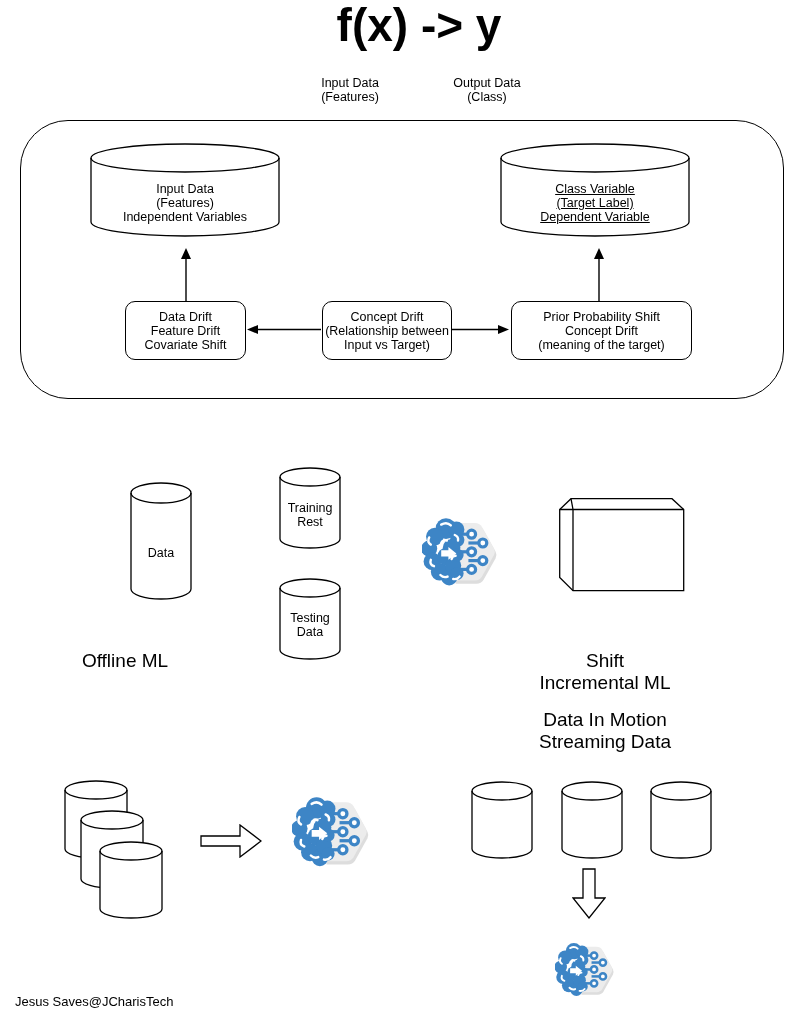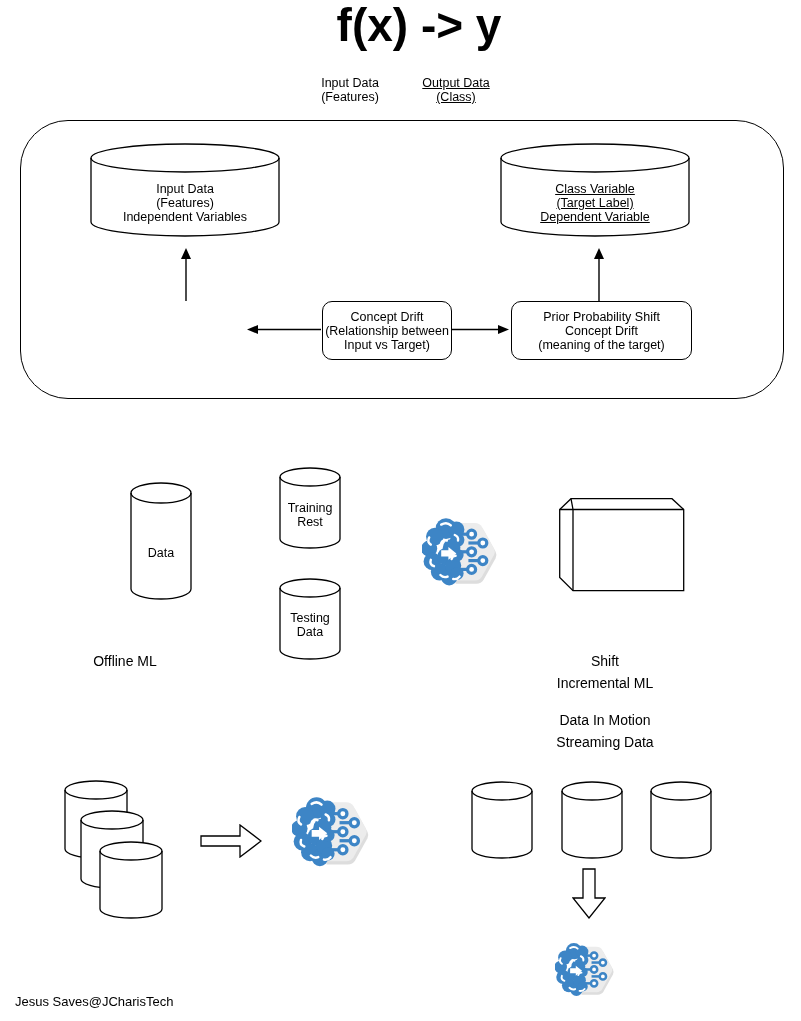--- a/index.html
+++ b/index.html
@@ -4,21 +4,21 @@
 <style>
   html,body{margin:0;padding:0;background:#fff;}
   .canvas{position:relative;width:801px;height:1021px;background:#fff;overflow:hidden;
           font-family:"Liberation Sans",sans-serif;color:#000;}
   .t{position:absolute;white-space:pre-line;text-align:center;color:#000;
      font-family:"Liberation Sans",sans-serif;}
   .title{font-size:46px;line-height:50px;font-weight:700;margin-left:24px;}
   .sub{font-size:12.5px;line-height:14px;}
   .cyltext{font-size:12.5px;line-height:14px;}
   .boxtext{font-size:12.5px;line-height:14px;}
-  .big{font-size:14px;line-height:22px;}
+  .big{font-size:19px;line-height:22px;}
   .wm{font-size:13px;text-align:left;}
   .frame{position:absolute;border:1.6px solid #000;border-radius:48px;background:#fff;}
   .rbox{position:absolute;border:1.4px solid #000;border-radius:10px;background:#fff;
         display:flex;align-items:center;justify-content:center;}
   .abs{position:absolute;}
   svg{display:block;}
 </style>
 </head>
 <body>
 
@@ -69,21 +69,21 @@
           <path d="M37 57 a5 5 0 0 1 5 -4"></path>
           <path d="M39 82 q5 1 8 -3"></path>
         </g>
       </symbol>
     </defs>
   </svg>
 
   <div class="t title" style="left:0;top:3;width:790px;">f(x) -&gt; y</div>
   <div class="t sub" style="left:300px;top:76px;width:100px;">Input Data
 (Features)</div>
-  <div class="t sub" style="left:406px;top:76px;width:100px;text-decoration:underline;">Output Data
+  <div class="t sub" style="left:437px;top:76px;width:100px;">Output Data
 (Class)</div>
 
   <div class="frame" style="left:20px;top:120px;width:762px;height:277px;"></div>
 
   <svg class="abs" style="left:90px;top:143px;" width="190" height="95">
     <path d="M1 15 A94 14 0 0 1 189 15 V79 A94 14 0 0 1 1 79 Z" fill="#fff" stroke="#000" stroke-width="1.3"></path>
     <path d="M1 15 A94 14 0 0 0 189 15" fill="none" stroke="#000" stroke-width="1.3"></path>
   </svg>
   <div class="t cyltext" style="left:90px;top:182px;width:190px;">Input Data
 (Features)
@@ -99,20 +99,23 @@
 
   <svg class="abs" style="left:179px;top:247px;" width="14" height="54">
     <line x1="7" y1="54" x2="7" y2="10" stroke="#000" stroke-width="1.4"></line>
     <polygon points="7,1 2,12 12,12" fill="#000"></polygon>
   </svg>
   <svg class="abs" style="left:592px;top:247px;" width="14" height="54">
     <line x1="7" y1="54" x2="7" y2="10" stroke="#000" stroke-width="1.4"></line>
     <polygon points="7,1 2,12 12,12" fill="#000"></polygon>
   </svg>
 
+  <div class="rbox boxtext t" style="left:125px;top:301px;width:119px;height:57px;">Data Drift
+Feature Drift
+Covariate Shift</div>
   <div class="rbox boxtext t" style="left:322px;top:301px;width:128px;height:57px;">Concept Drift
 (Relationship between
 Input vs Target)</div>
   <div class="rbox boxtext t" style="left:511px;top:301px;width:179px;height:57px;">Prior Probability Shift
 Concept Drift
 (meaning of the target)</div>
 
   <svg class="abs" style="left:246px;top:323px;" width="75" height="13">
     <line x1="75" y1="6.5" x2="10" y2="6.5" stroke="#000" stroke-width="1.4"></line>
     <polygon points="1,6.5 12,2 12,11" fill="#000"></polygon>

